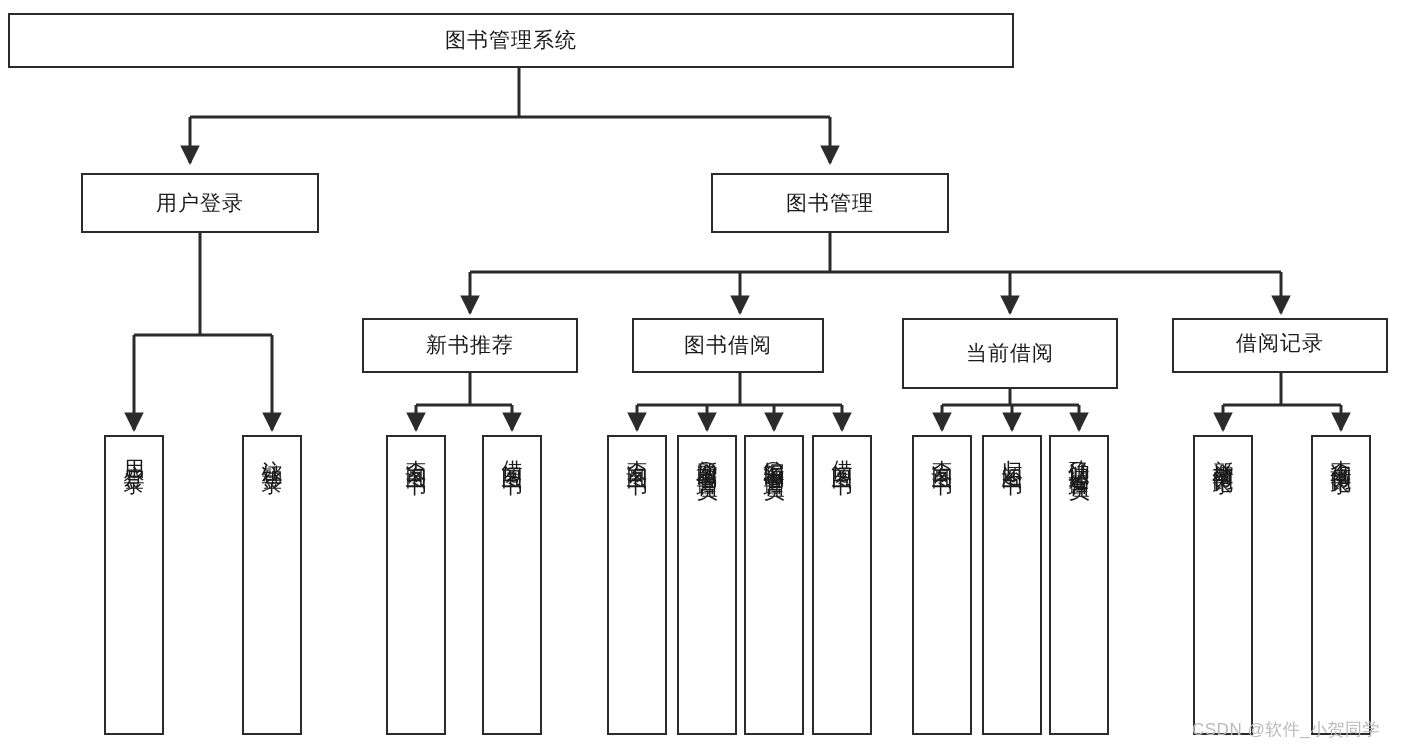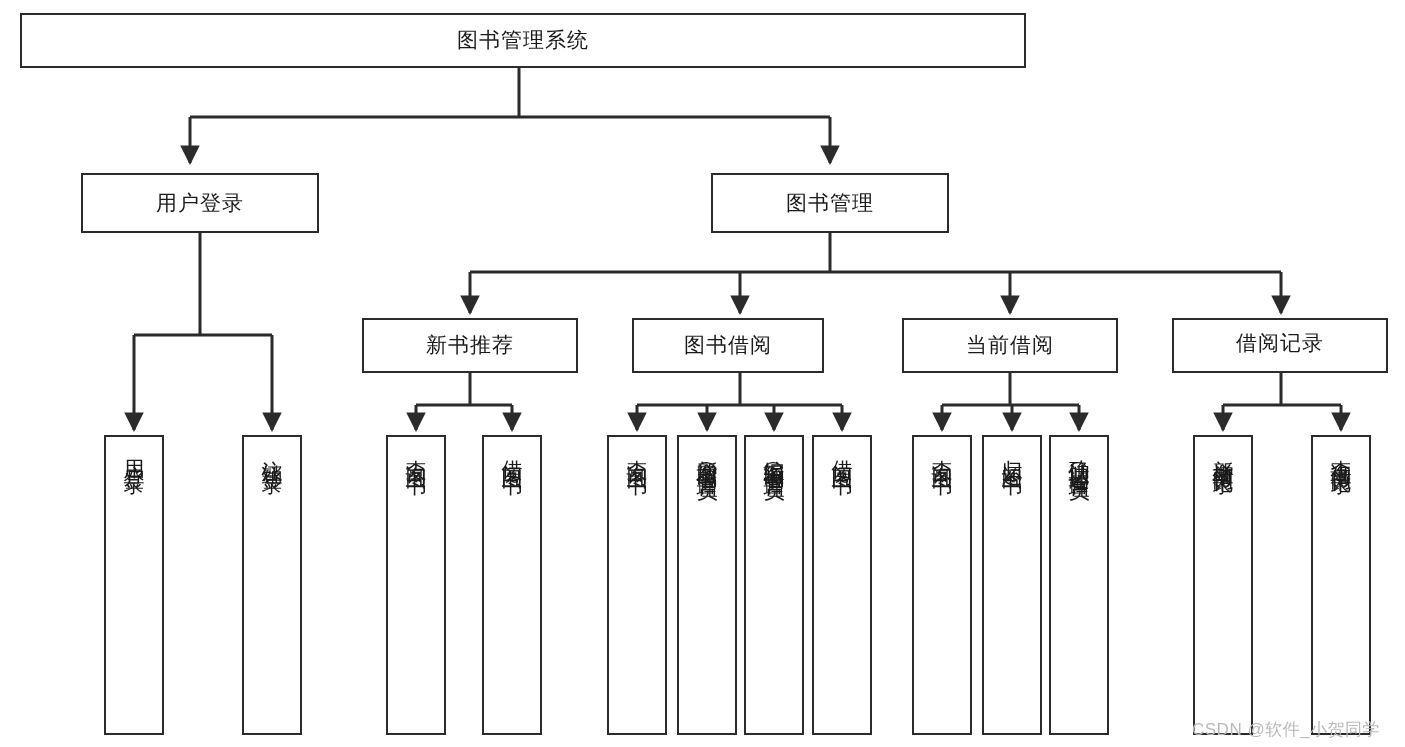--- a/index.html
+++ b/index.html
@@ -112,38 +112,38 @@
       <path d="M 1012 405 L 1012 430" marker-end="url(#arrow)"></path>
       <path d="M 1079 405 L 1079 430" marker-end="url(#arrow)"></path>
 
       <path d="M 1281 373 L 1281 405"></path>
       <path d="M 1223 405 L 1341 405"></path>
       <path d="M 1223 405 L 1223 430" marker-end="url(#arrow)"></path>
       <path d="M 1341 405 L 1341 430" marker-end="url(#arrow)"></path>
     </g>
   </svg>
 
-  <div class="node" style="left:20px;top:13px;width:1006px;height:55px;">
+  <div class="node" style="left:8px;top:13px;width:1006px;height:55px;">
     <span class="label">图书管理系统</span>
   </div>
 
   <div class="node" style="left:81px;top:173px;width:238px;height:60px;">
     <span class="label">用户登录</span>
   </div>
   <div class="node" style="left:711px;top:173px;width:238px;height:60px;">
     <span class="label">图书管理</span>
   </div>
 
   <div class="node" style="left:362px;top:318px;width:216px;height:55px;">
     <span class="label">新书推荐</span>
   </div>
   <div class="node" style="left:632px;top:318px;width:192px;height:55px;">
     <span class="label">图书借阅</span>
   </div>
-  <div class="node" style="left:902px;top:318px;width:216px;height:55px;">
+  <div class="node" style="left:902px;top:318px;width:216px;height:71px;">
     <span class="label">当前借阅</span>
   </div>
   <div class="node" style="left:1172px;top:318px;width:216px;height:55px;font-family:Liberation Mono, monospace;">
     <span class="label">借阅记录</span>
   </div>
 
   <div class="node vertical" style="left:104px;top:435px;width:60px;height:300px;">
     <span class="label">用户登录</span>
   </div>
   <div class="node vertical" style="left:242px;top:435px;width:60px;height:300px;">

